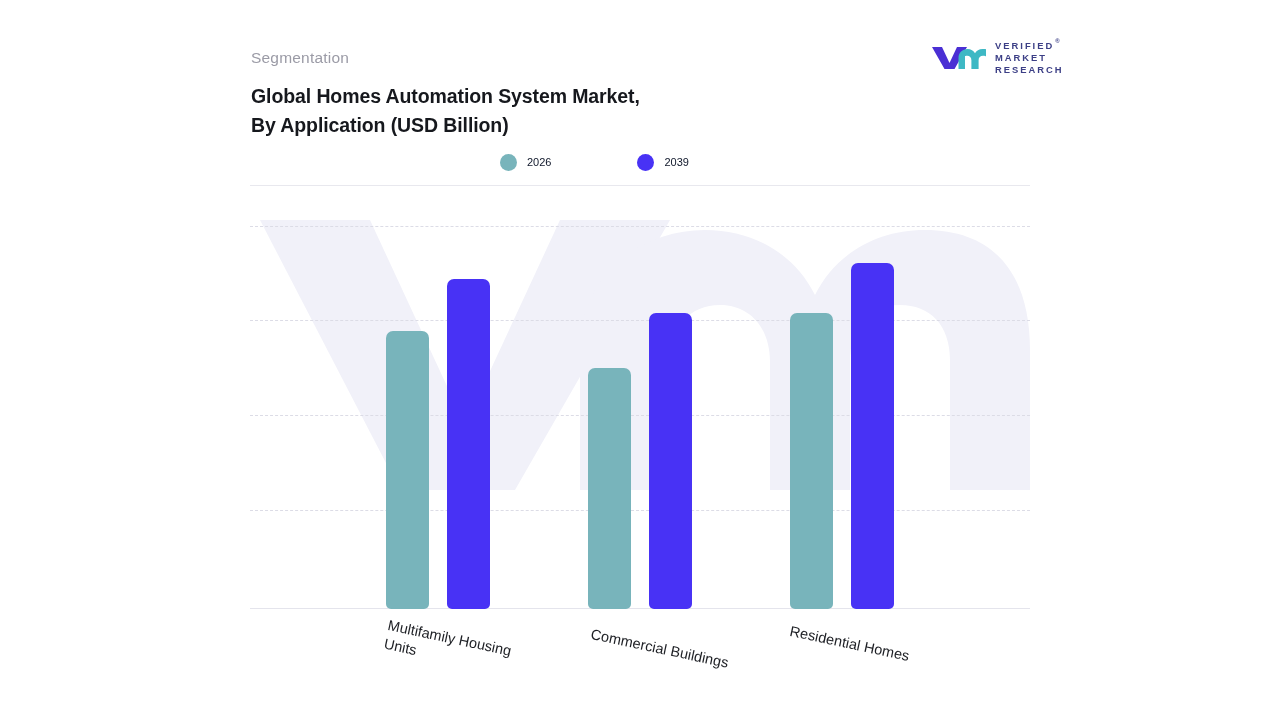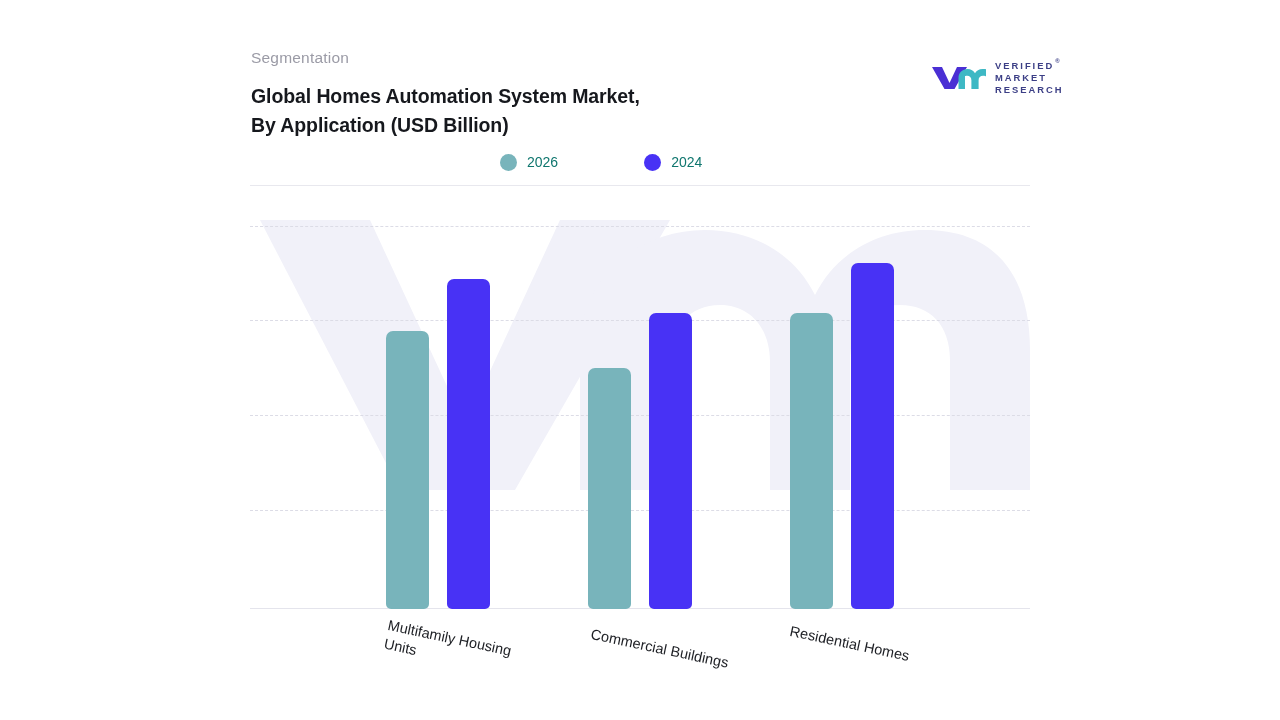--- a/index.html
+++ b/index.html
@@ -44,21 +44,21 @@
     color: #16181d;
     line-height: 29px;
     white-space: pre;
     letter-spacing: -0.1px;
   }
 
   
   .logo {
     position: absolute;
     left: 930px;
-    top: 60px;
+    top: 40px;
     width: 132px;
     height: 34px;
     display: flex;
     align-items: center;
     gap: 9px;
   }
   .logo-mark {
     width: 56px;
     height: 26px;
     flex: none;
@@ -103,22 +103,22 @@
     align-items: center;
     gap: 10px;
   }
   .legend-swatch {
     width: 17px;
     height: 17px;
     border-radius: 50%;
     flex: none;
   }
   .legend-label {
-    font-size: 14px;
-    color: #0f766e;
+    font-size: 11px;
+    color: #0f172a;
     white-space: nowrap;
   }
 
   
   .separator {
     position: absolute;
     left: 250px;
     top: 185px;
     width: 780px;
     height: 1px;
@@ -206,21 +206,21 @@
     </div>
   </div>
 
   <div class="legend" id="legend">
       <div class="legend-item">
         <span class="legend-swatch" style="background: rgb(120, 180, 187);"></span>
         <span class="legend-label">2026</span>
       </div>
       <div class="legend-item">
         <span class="legend-swatch" style="background: rgb(72, 50, 245);"></span>
-        <span class="legend-label">2024</span>
+        <span class="legend-label">2039</span>
       </div>
     </div>
 
   <div class="separator"></div>
 
   <div class="plot" id="plot">
     <svg class="watermark" viewBox="0 0 780 270" preserveAspectRatio="none">
       <path d="M10 0 L120 0 L215 205 L310 0 L420 0 L265 270 L150 270 Z" fill="#f1f1f9"></path>
       <path d="M330 270 L330 130 C330 55 390 10 455 10 C505 10 545 35 565 75 C585 35 625 10 675 10 C745 10 780 55 780 130 L780 270 L700 270 L700 140 C700 105 680 85 650 85 C618 85 600 108 600 142 L600 270 L520 270 L520 142 C520 108 500 85 470 85 C440 85 420 107 420 140 L420 270 Z" fill="#f1f1f9"></path>
     </svg>

